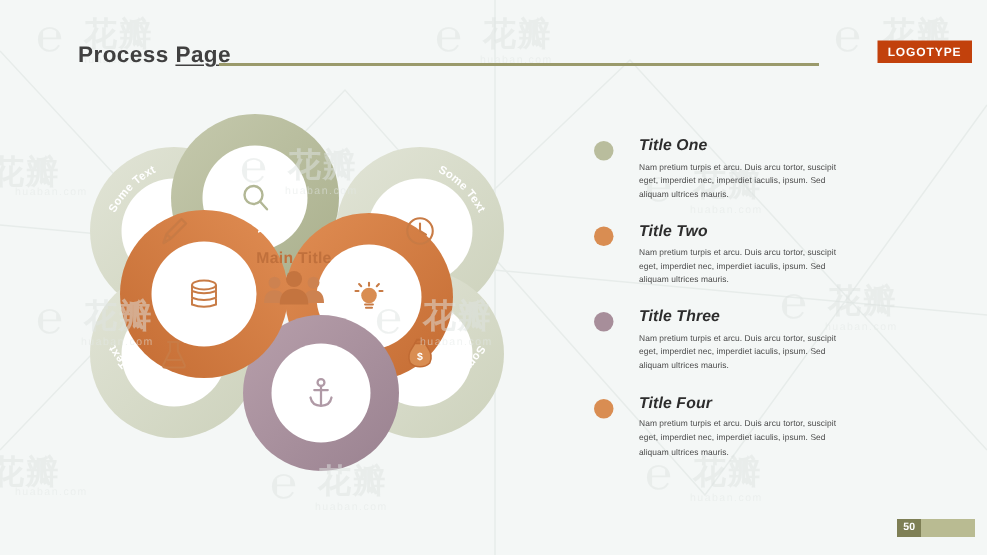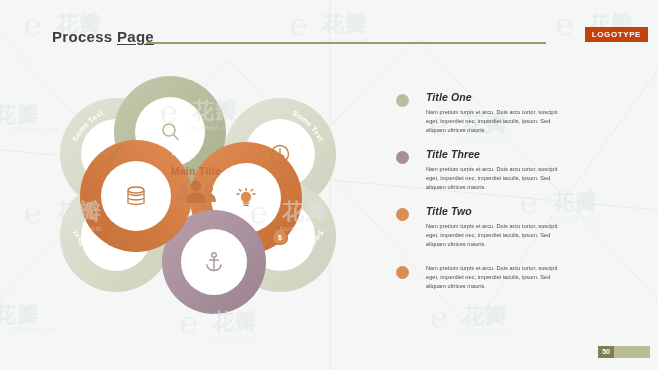--- a/index.html
+++ b/index.html
@@ -263,33 +263,34 @@
 
 <div class="legend">
 
   <div class="legend-item">
     <span class="legend-dot" style="background:#b9bd9d"></span>
     <div class="legend-title">Title One</div>
     <div class="legend-body">Nam pretium turpis et arcu. Duis arcu tortor, suscipit eget, imperdiet nec, imperdiet iaculis, ipsum. Sed aliquam ultrices mauris.</div>
   </div>
 
   <div class="legend-item">
+    <span class="legend-dot" style="background:#d98d52"></span>
+    <div class="legend-title">Title Two</div>
+    <div class="legend-body">Nam pretium turpis et arcu. Duis arcu tortor, suscipit eget, imperdiet nec, imperdiet iaculis, ipsum. Sed aliquam ultrices mauris.</div>
+  </div>
+
+  <div class="legend-item">
     <span class="legend-dot" style="background:#a78e9a"></span>
     <div class="legend-title">Title Three</div>
     <div class="legend-body">Nam pretium turpis et arcu. Duis arcu tortor, suscipit eget, imperdiet nec, imperdiet iaculis, ipsum. Sed aliquam ultrices mauris.</div>
   </div>
 
   <div class="legend-item">
     <span class="legend-dot" style="background:#d98d52"></span>
-    <div class="legend-title">Title Two</div>
-    <div class="legend-body">Nam pretium turpis et arcu. Duis arcu tortor, suscipit eget, imperdiet nec, imperdiet iaculis, ipsum. Sed aliquam ultrices mauris.</div>
-  </div>
-
-  <div class="legend-item">
-    <span class="legend-dot" style="background:#d98d52"></span>
+    <div class="legend-title">Title Four</div>
     <div class="legend-body">Nam pretium turpis et arcu. Duis arcu tortor, suscipit eget, imperdiet nec, imperdiet iaculis, ipsum. Sed aliquam ultrices mauris.</div>
   </div>
 
 </div>
 
 <div class="footer-badge">
   <span class="footer-num">50</span>
   <span class="footer-bars"></span>
 </div>
 

